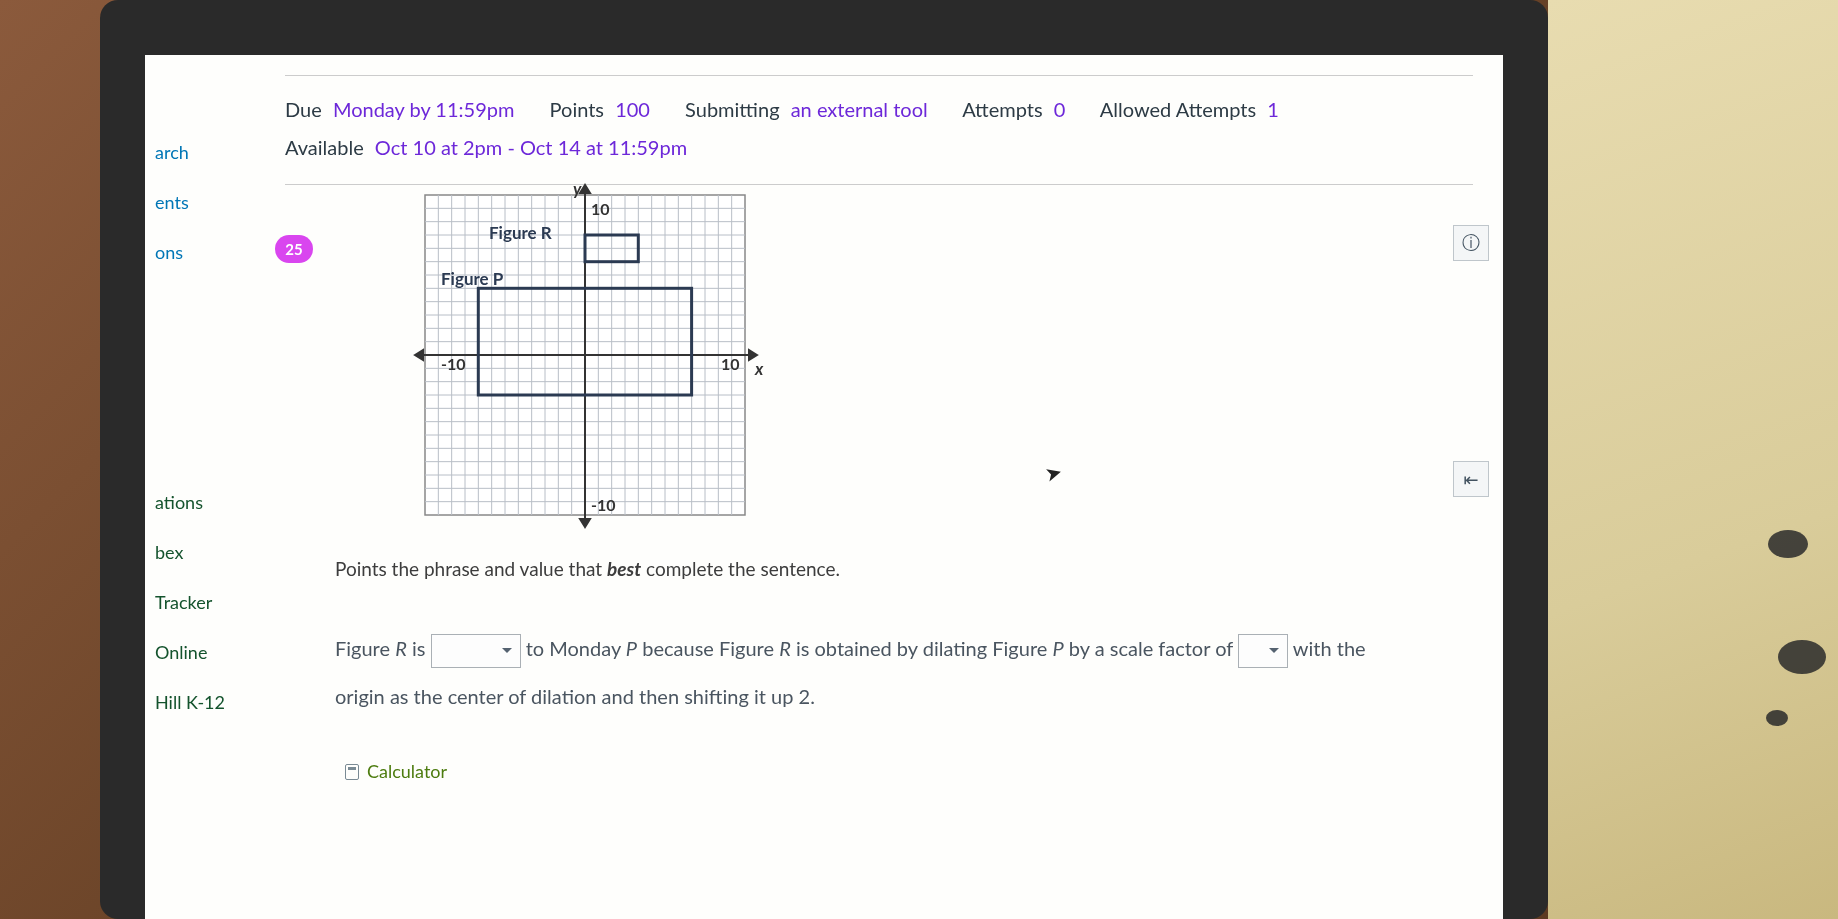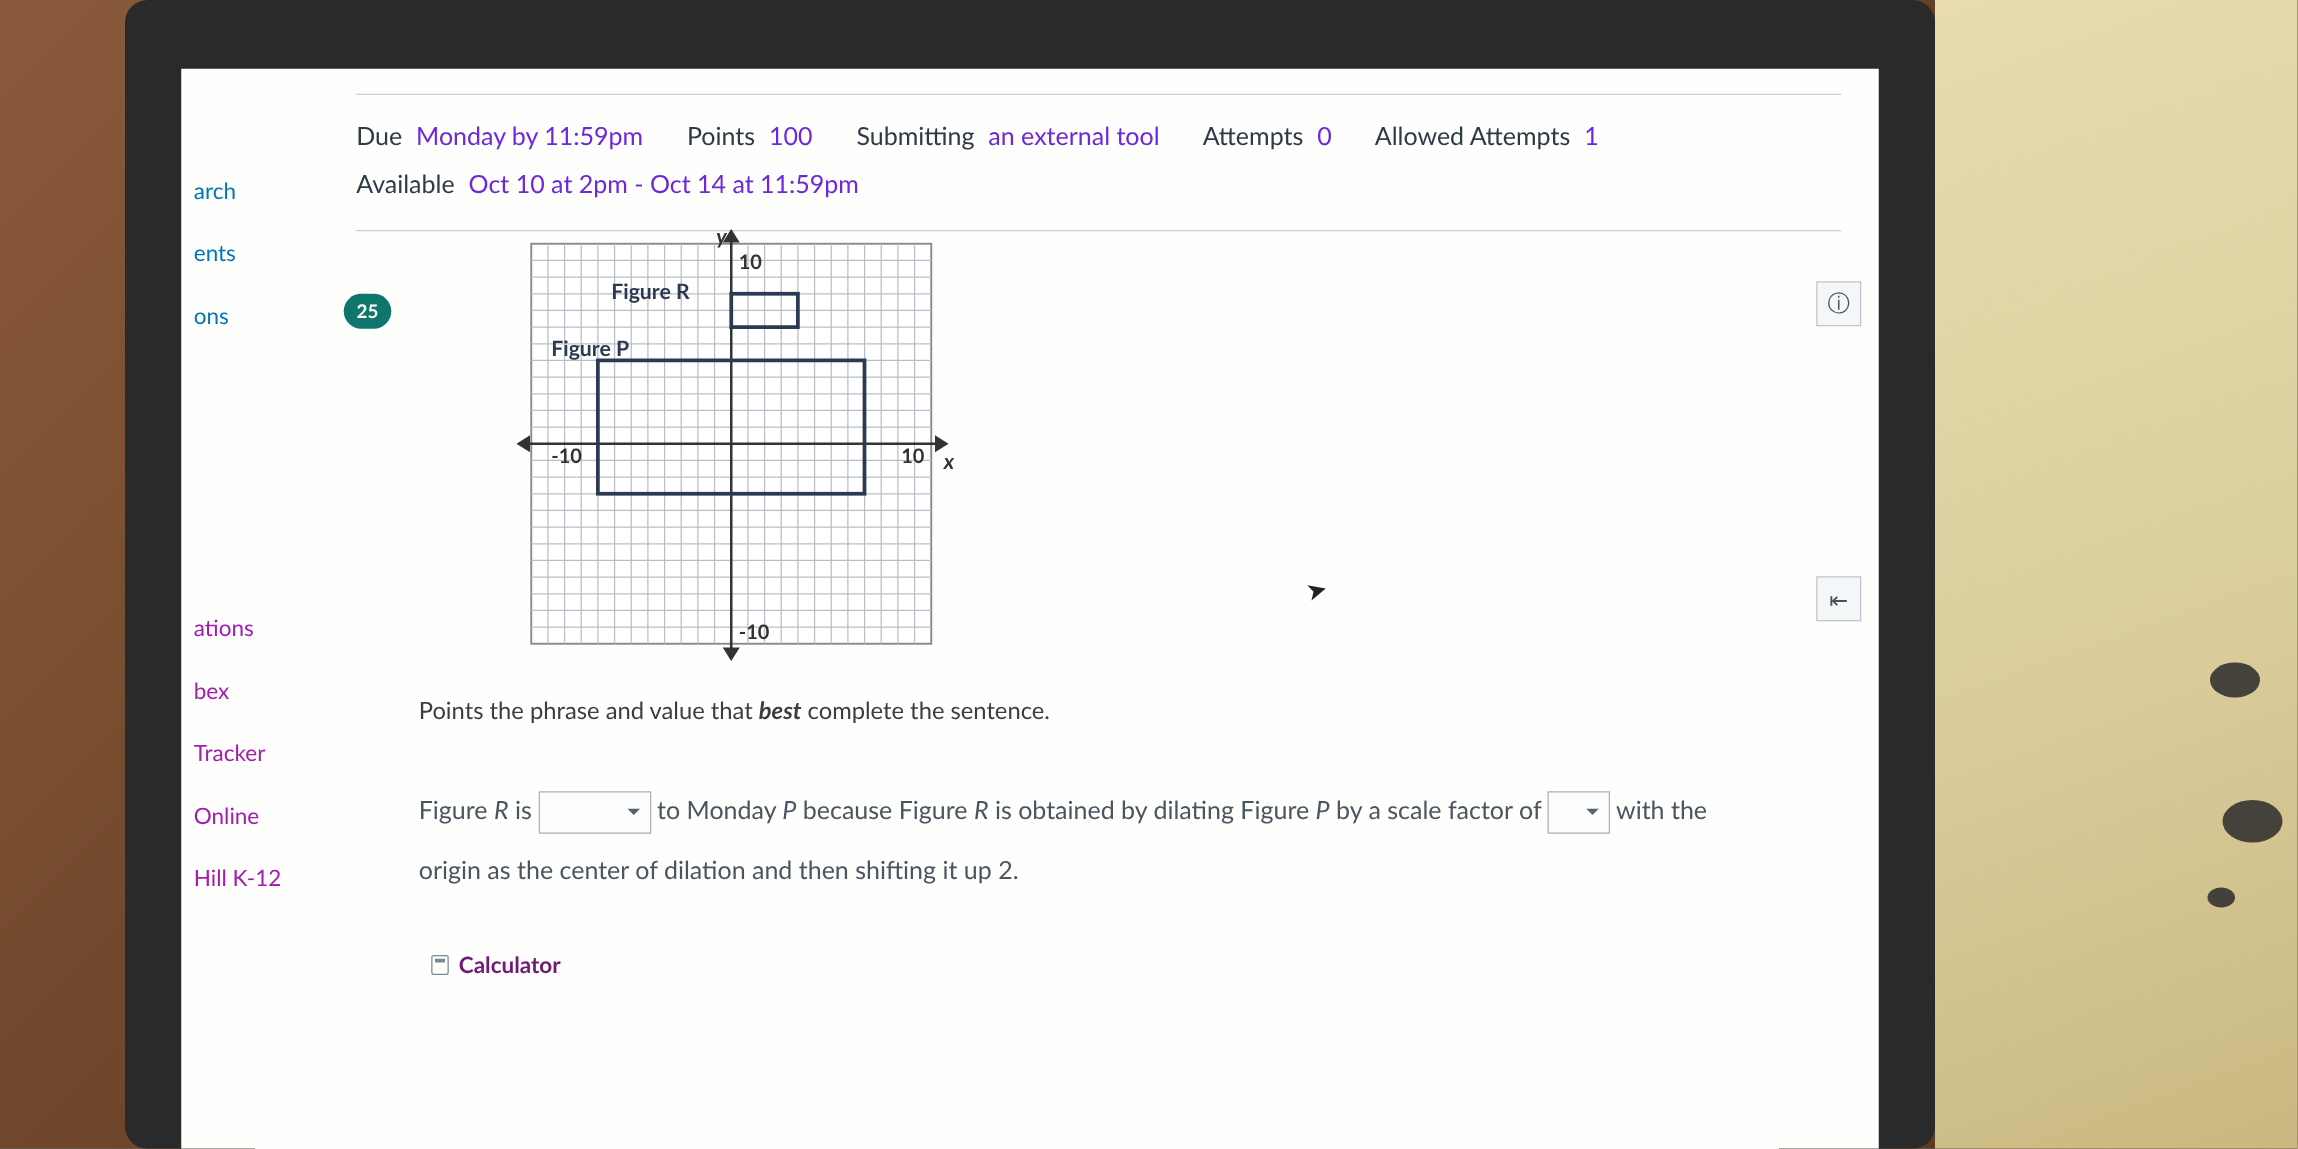--- a/index.html
+++ b/index.html
@@ -45,21 +45,21 @@
   text-align: left;
 }
 .sidebar a {
   display: block;
   color: #0076b6;
   font-size: 18px;
   padding: 14px 0 14px 10px;
   text-decoration: none;
   white-space: nowrap;
 }
-.sidebar a.muted { color: #a21caf; }
+.sidebar a.muted { color: #14532d; }
 .content {
   position: absolute;
   left: 110px;
   right: 0;
   top: 0;
   bottom: 0;
   padding: 20px 30px 0 30px;
 }
 .meta-bar {
   border-top: 1px solid #ccc;
@@ -69,21 +69,21 @@
   color: #2d3b45;
   line-height: 1.9;
 }
 .meta-bar .label { font-weight: 400; margin-right: 6px; }
 .meta-bar .val { color: #6d28d9; margin-right: 30px; }
 .qnum {
   display: inline-flex;
   align-items: center;
   justify-content: center;
   width: 38px; height: 28px;
-  background: #0f766e;
+  background: #d946ef;
   color: #fff;
   border-radius: 14px;
   font-size: 15px;
   font-weight: 700;
   margin-top: 50px;
   margin-left: -10px;
 }
 .graph-and-body {
   display: flex;
   align-items: flex-start;
@@ -120,23 +120,22 @@
 }
 .dropdown::after {
   content: "";
   position: absolute;
   right: 8px; top: 13px;
   border: 5px solid transparent;
   border-top-color: #556270;
 }
 .calc-link {
   margin: 40px 0 0 60px;
-  color: #701a75;
+  color: #4d7c0f;
   font-size: 18px;
-  font-weight: bold;
 }
 .calc-link .ic {
   display: inline-block;
   width: 14px; height: 16px;
   border: 1.5px solid #7a8a94;
   border-radius: 2px;
   vertical-align: -2px;
   margin-right: 8px;
   position: relative;
 }

